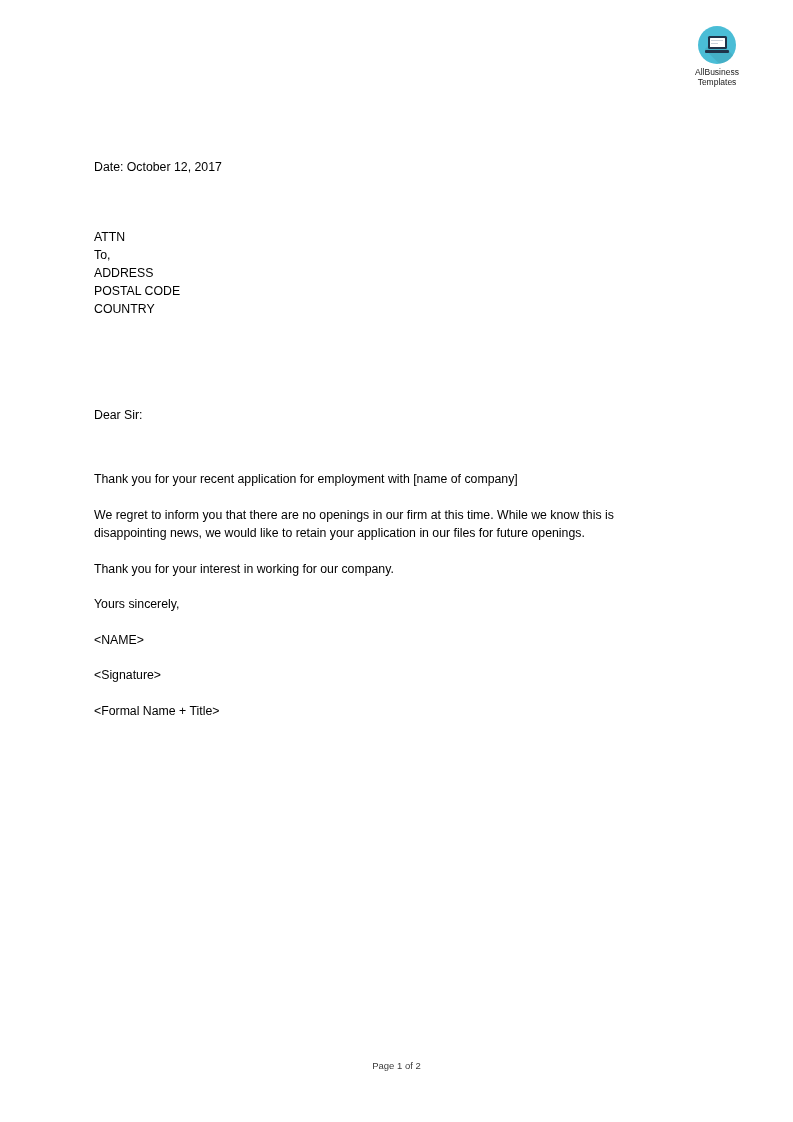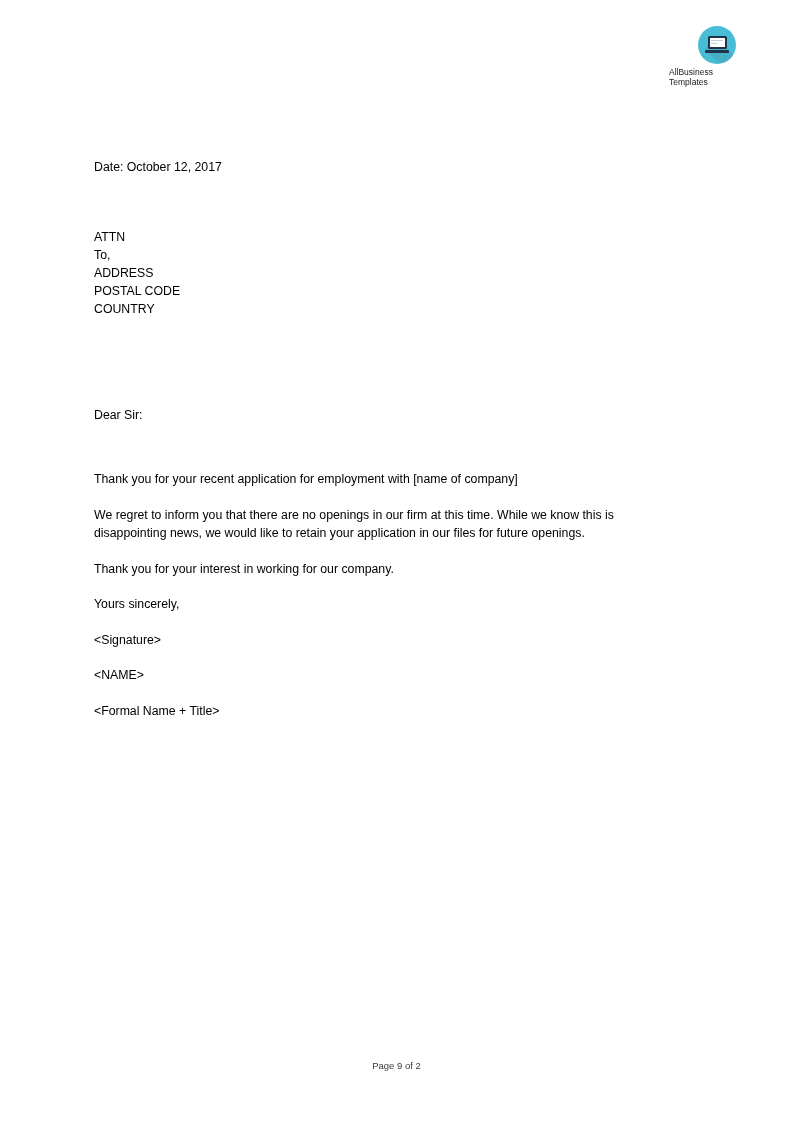--- a/index.html
+++ b/index.html
@@ -16,21 +16,21 @@
     color: #000000;
     overflow: hidden;
   }
 
   
   .brand {
     position: absolute;
     top: 26px;
     right: 28px;
     width: 96px;
-    text-align: left;
+    text-align: center;
   }
   .brand-mark {
     width: 38px;
     height: 38px;
     margin: 0 auto;
     border-radius: 50%;
     background: #4ABDD6;
     position: relative;
     overflow: hidden;
   }
@@ -196,21 +196,21 @@
 
     <div class="line">Dear Sir:</div>
 
     <div class="spacer-46"></div>
 
     <div class="para wide">Thank you for your recent application for employment with  [name of company]</div>
     <div class="para wide">We regret to inform you that there are no openings in our firm at this time.  While we know this is disappointing news, we would like to retain your application in our files for future openings.</div>
     <div class="para wide">Thank you for your interest in working for our company.</div>
 
     <div class="para">Yours sincerely,</div>
+    <div class="para">&lt;NAME&gt;</div>
     <div class="para">&lt;Signature&gt;</div>
-    <div class="para">&lt;NAME&gt;</div>
     <div class="para">&lt;Formal Name + Title&gt;</div>
 
   </div>
 
-  <div class="footer">Page 9 of 2</div>
+  <div class="footer">Page 1 of 2</div>
 
 </div>
 
 </body></html>

